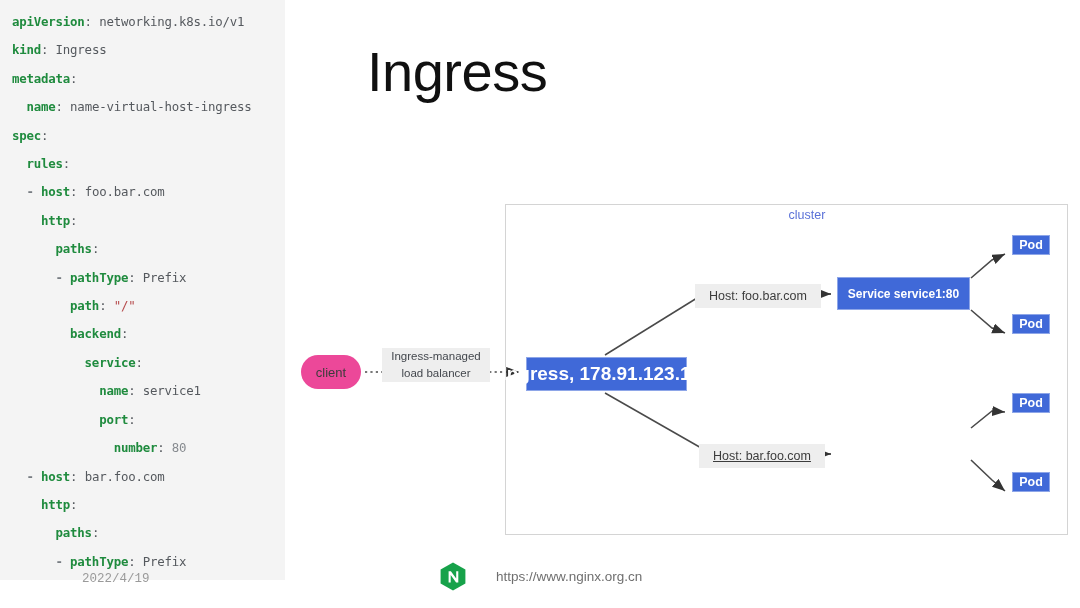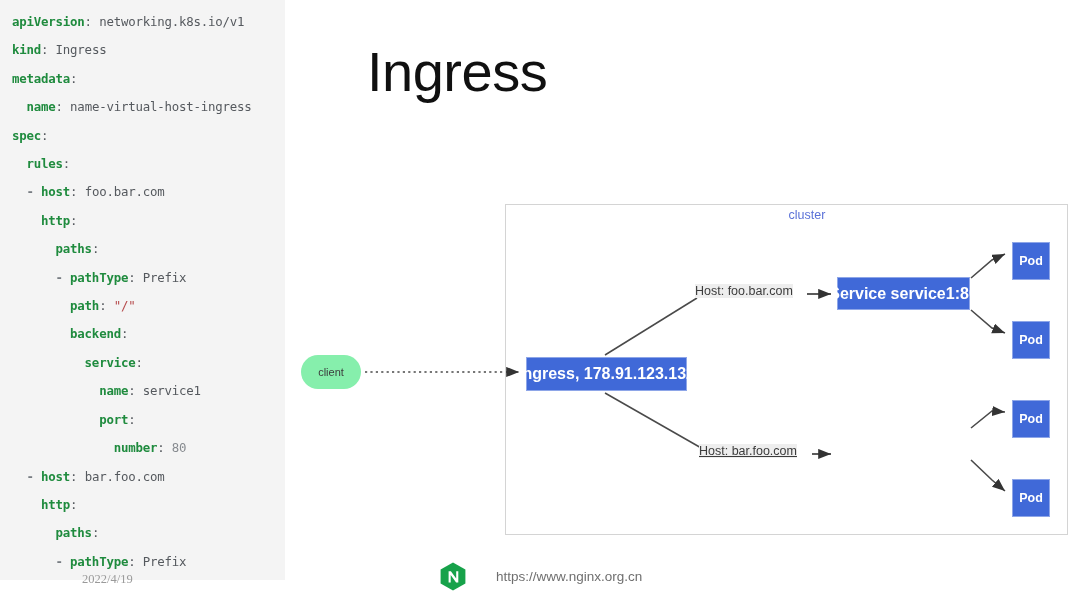--- a/index.html
+++ b/index.html
@@ -43,21 +43,21 @@
   .v { color: #55595e; }
   .str { color: #b5494a; }
   .num { color: #868a8f; }
 
   #slide-date {
     position: absolute;
     left: 82px;
     top: 572px;
     font-size: 12.5px;
     color: #9a9a9a;
-    font-family: Liberation Serif, serif;
+    font-family: Liberation Mono, monospace;
     white-space: nowrap;
   }
 
   
   #page-title {
     position: absolute;
     left: 367px;
     top: 44px;
     font-size: 56px;
     color: #101010;
@@ -119,25 +119,25 @@
     font-family: "Liberation Sans", sans-serif;
   }
 
   #client-node {
     position: absolute;
     left: 16px;
     top: 205px;
     width: 60px;
     height: 34px;
     border-radius: 17px;
-    background: #86efac;
+    background: #ec4899;
     display: flex;
     align-items: center;
     justify-content: center;
-    font-size: 11px;
+    font-size: 13px;
     color: #3c3c3c;
     font-family: "Liberation Sans", sans-serif;
   }
 
   #lb-label {
     position: absolute;
     left: 97px;
     top: 198px;
     width: 108px;
     text-align: center;
@@ -147,55 +147,54 @@
     background: #eeeeee;
     font-family: "Liberation Sans", sans-serif;
   }
   #lb-label span { display: block; }
 
   #ingress-node {
     left: 241px;
     top: 207px;
     width: 161px;
     height: 34px;
-    font-size: 16px;
+    font-size: 19px;
   }
 
   #svc1-node {
     left: 552px;
     top: 127px;
     width: 133px;
     height: 33px;
-    font-size: 16px;
+    font-size: 12px;
   }
   #svc2-node {
     left: 552px;
     top: 277px;
     width: 133px;
     height: 33px;
     font-size: 13.5px;
   }
 
   .pod-node {
     width: 38px;
-    height: 38px;
+    height: 20px;
     font-size: 12.5px;
-    margin-top: 7px;
   }
   #pod-1 { left: 727px; top: 85px; }
   #pod-2 { left: 727px; top: 164px; }
   #pod-3 { left: 727px; top: 243px; }
   #pod-4 { left: 727px; top: 322px; }
 
   .host-label {
     position: absolute;
-    height: 14px;
+    height: 24px;
     display: flex;
     align-items: center;
-    padding: 0 0;
+    padding: 0 14px;
     background: #eeeeee;
     font-size: 12.5px;
     color: #3c3c3c;
     font-family: "Liberation Sans", sans-serif;
     white-space: nowrap;
   }
   #host-label-1 { left: 410px; top: 134px; }
   #host-label-2 { left: 414px; top: 294px; text-decoration: underline; }
 
   
@@ -283,20 +282,24 @@
     <path d="M 686,278 L 707,261 L 720,262" stroke="#4a4a4a" stroke-width="1.6" fill="none" marker-end="url(#arrowhead2)"></path>
 
     <path d="M 686,310 L 707,330 L 720,341" stroke="#4a4a4a" stroke-width="1.6" fill="none" marker-end="url(#arrowhead2)"></path>
   </svg>
 
   <div id="cluster-box"></div>
   <div id="cluster-label">cluster</div>
 
   <div id="client-node">client</div>
 
+  <div id="lb-label">
+    <span>Ingress-managed</span>
+    <span>load balancer</span>
+  </div>
 
   <div id="ingress-node" class="node blue-box">Ingress, 178.91.123.132</div>
 
   <div id="host-label-1" class="host-label">Host: foo.bar.com</div>
   <div id="host-label-2" class="host-label">Host: bar.foo.com</div>
 
   <div id="svc1-node" class="node blue-box">Service service1:80</div>
 
   <div id="pod-1" class="node blue-box pod-node">Pod</div>
   <div id="pod-2" class="node blue-box pod-node">Pod</div>

